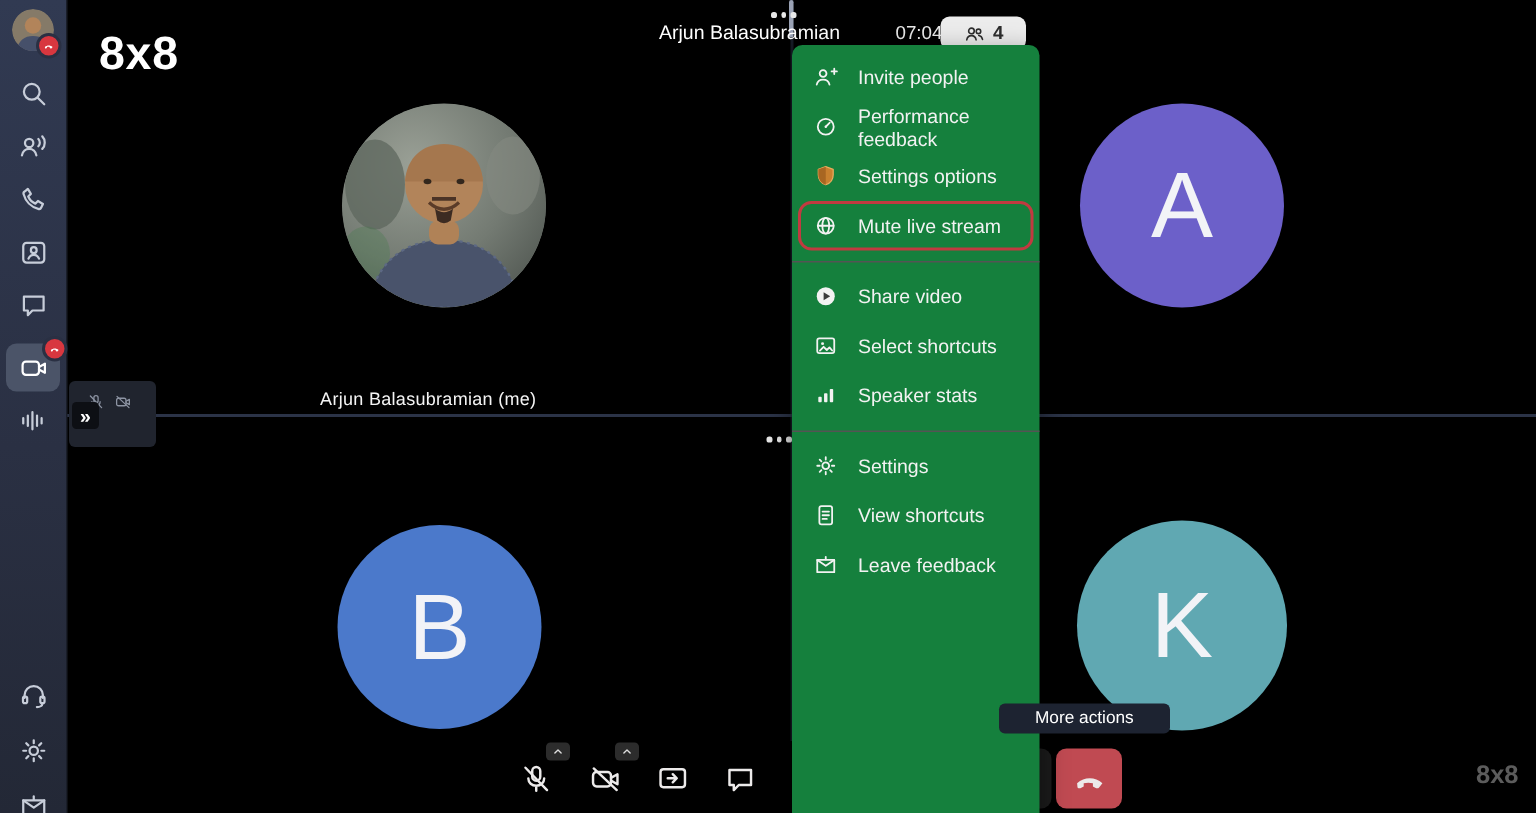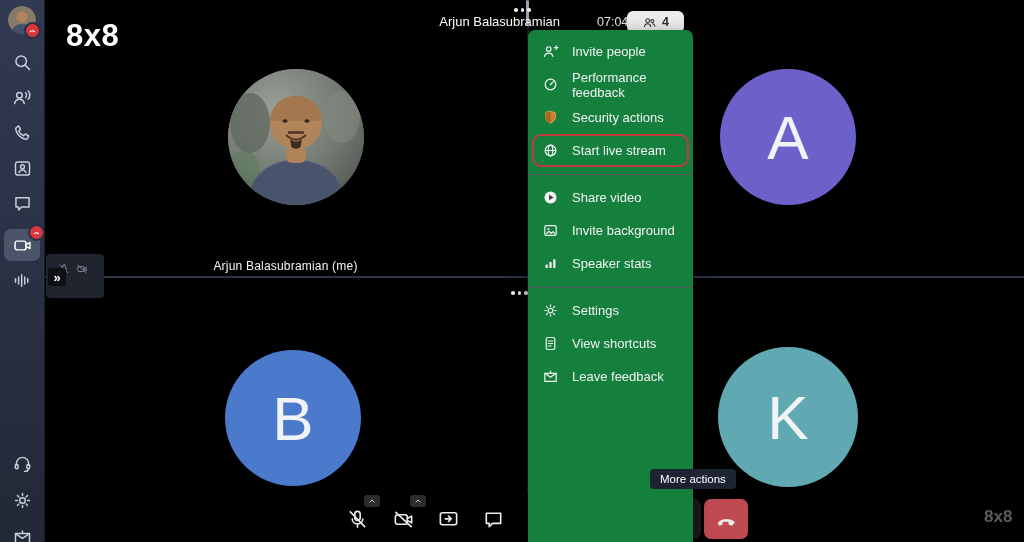--- a/index.html
+++ b/index.html
@@ -51,21 +51,21 @@
   
   .menu{position:absolute;left:528px;top:30px;width:165px;height:522px;background:#15803d;border-radius:7px;
         z-index:50;box-shadow:0 6px 18px rgba(0,0,0,.5);padding:5px 0 6px;box-sizing:border-box;}
   .mi{height:33px;display:flex;align-items:center;gap:13px;padding:0 14px;font-size:13px;color:#f2f2f2;
       box-sizing:border-box;}
   .mi svg{width:17px;height:17px;flex:none;}
   .mi.hl{margin:0 4px;padding:0 8px;border:2.5px solid #c13a40;border-radius:9px;}
   .mdiv{height:1px;background:#545454;margin:6.5px 0;}
 
   
-  .tooltip{position:absolute;left:650px;top:469px;background:#1d2331;border-radius:4px;padding:4px 10px;
+  .tooltip{position:absolute;left:666px;top:469px;background:#1d2331;border-radius:4px;padding:4px 24px;
            font-size:11.5px;color:#fff;z-index:60;white-space:nowrap;}
 
   
   .tb{position:absolute;top:499px;width:40px;height:40px;display:flex;align-items:center;justify-content:center;
       color:#eceaea;z-index:40;}
   .tb svg{width:23px;height:23px;}
   .tb.box{border-radius:7px;}
   .caret{position:absolute;width:16px;height:12px;background:#2c2c2c;border-radius:3px;display:flex;
          align-items:center;justify-content:center;color:#dedede;z-index:41;top:495px;}
   .caret svg{width:10px;height:10px;stroke-width:2.2;}
@@ -384,40 +384,40 @@
     <div class="mi">
         <svg class="ico">
           <use href="#i-speed"></use>
         </svg>
         <span>Performance feedback</span>
       </div>
     <div class="mi">
         <svg class="ico">
           <use href="#i-shield"></use>
         </svg>
-        <span>Security actions</span>
+        <span>Settings options</span>
       </div>
     <div class="mi hl">
         <svg class="ico">
           <use href="#i-globe"></use>
         </svg>
-        <span>Start live stream</span>
+        <span>Mute live stream</span>
       </div>
     <div class="mdiv"></div>
     <div class="mi">
         <svg class="ico">
           <use href="#i-play-circle"></use>
         </svg>
         <span>Share video</span>
       </div>
     <div class="mi">
         <svg class="ico">
           <use href="#i-image"></use>
         </svg>
-        <span>Invite background</span>
+        <span>Select shortcuts</span>
       </div>
     <div class="mi">
         <svg class="ico">
           <use href="#i-bars"></use>
         </svg>
         <span>Speaker stats</span>
       </div>
     <div class="mdiv"></div>
     <div class="mi">
         <svg class="ico">

